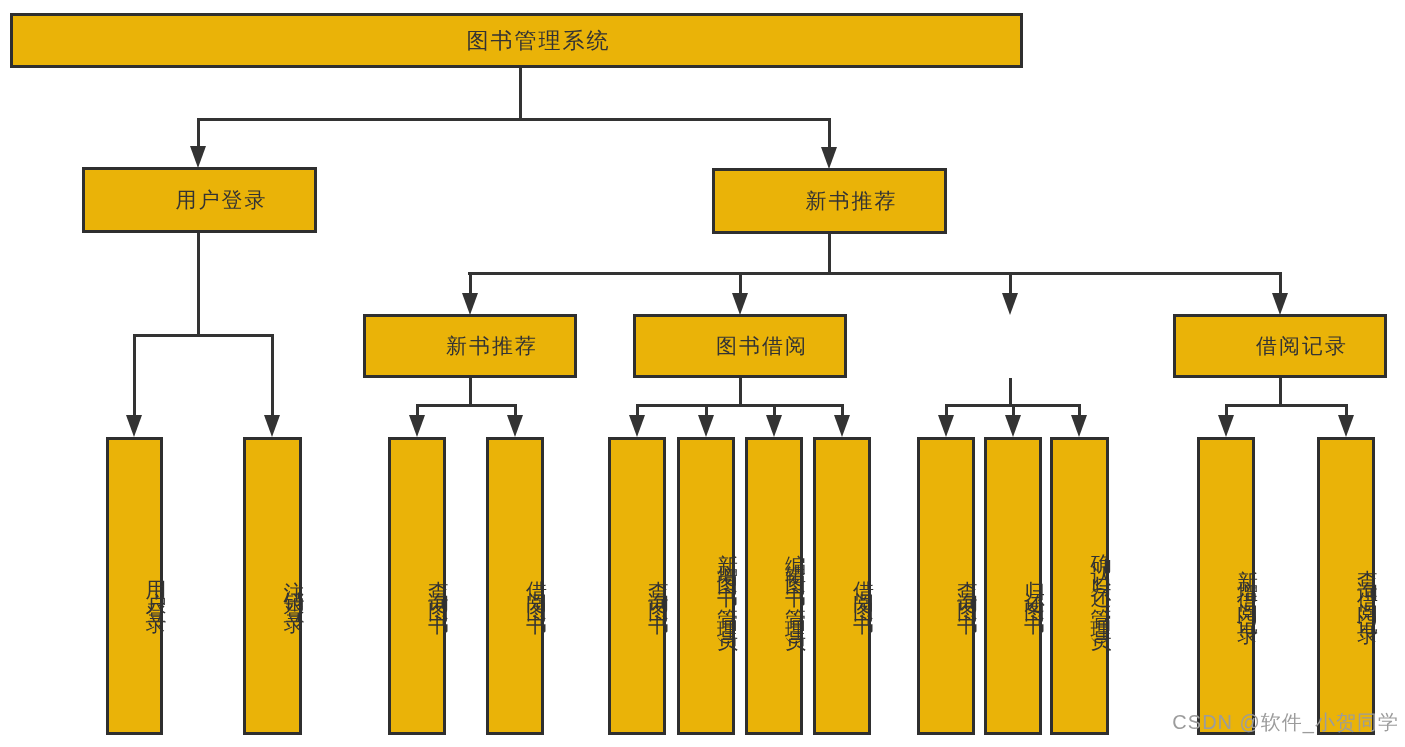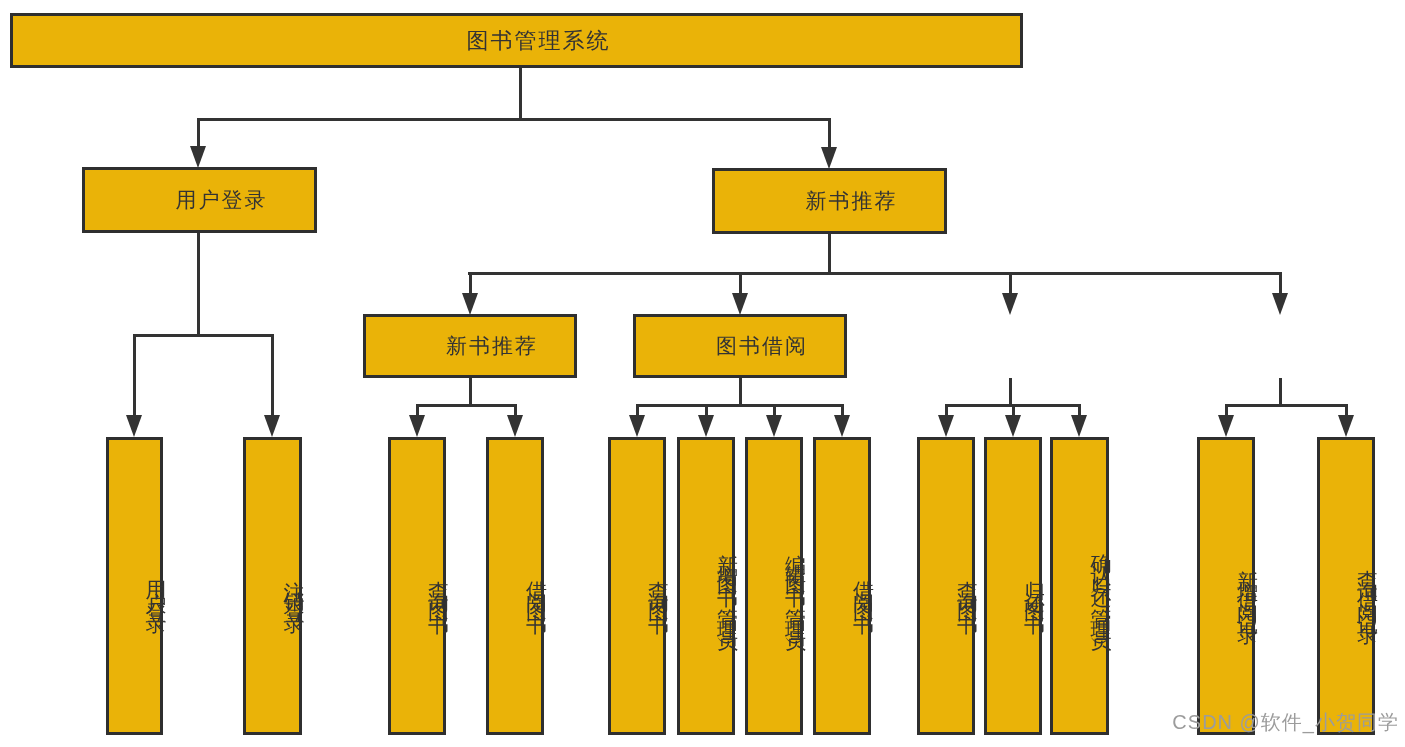--- a/index.html
+++ b/index.html
@@ -88,20 +88,21 @@
   <div class="arrow" style="left:462px;top:293px"></div>
   <div class="vline" style="left:739px;top:272px;height:22px"></div>
   <div class="arrow" style="left:732px;top:293px"></div>
   <div class="vline" style="left:1009px;top:272px;height:22px"></div>
   <div class="arrow" style="left:1002px;top:293px"></div>
   <div class="vline" style="left:1279px;top:272px;height:22px"></div>
   <div class="arrow" style="left:1272px;top:293px"></div>
 
   <div class="box" style="left:633px;top:314px;width:214px;height:64px">图书借阅</div>
   <div class="box" style="left:363px;top:314px;width:214px;height:64px">新书推荐</div>
+  <div class="box" style="left:1173px;top:314px;width:214px;height:64px">借阅记录</div>
 
   <div class="vline" style="left:469px;top:378px;height:28px"></div>
   <div class="hline" style="left:416px;top:404px;width:101px"></div>
   <div class="vline" style="left:416px;top:404px;height:14px"></div>
   <div class="arrow" style="left:409px;top:415px"></div>
   <div class="vline" style="left:514px;top:404px;height:14px"></div>
   <div class="arrow" style="left:507px;top:415px"></div>
 
   <div class="vline" style="left:739px;top:378px;height:28px"></div>
   <div class="hline" style="left:636px;top:404px;width:208px"></div>

